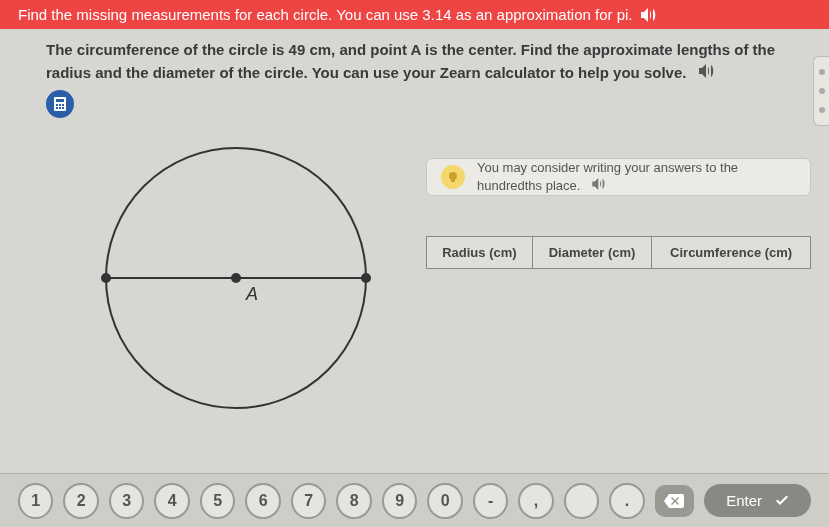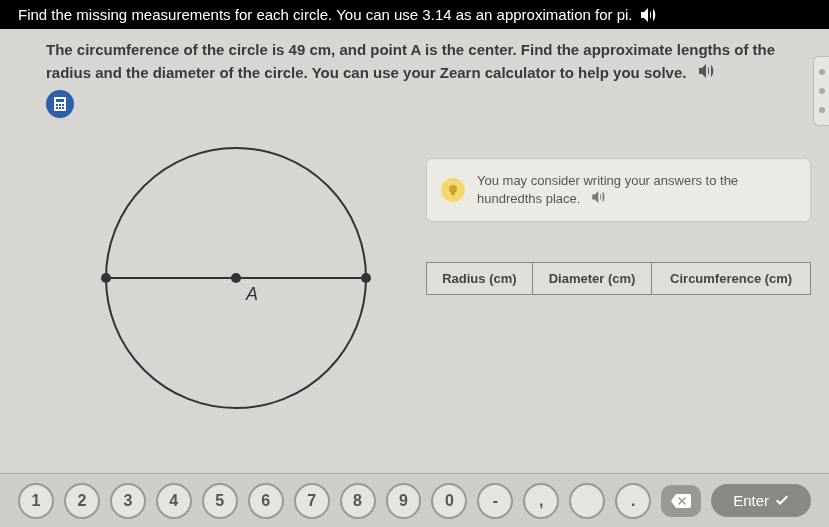--- a/index.html
+++ b/index.html
@@ -5,21 +5,21 @@
   * { box-sizing: border-box; margin: 0; padding: 0; }
   body {
     font-family: Arial, sans-serif;
     background: #d8d6d3;
     width: 829px;
     height: 527px;
     overflow: hidden;
     position: relative;
   }
   .header-bar {
-    background: #000000;
+    background: #ef4444;
     color: #fff;
     padding: 6px 18px;
     font-size: 15px;
     display: flex;
     align-items: center;
   }
   .audio-icon {
     margin-left: 8px;
     display: inline-flex;
   }
@@ -59,21 +59,21 @@
     left: 30px;
   }
   .right-area {
     flex: 1;
     padding-top: 30px;
   }
   .hint-box {
     background: #eceae5;
     border: 1px solid #c8c6c0;
     border-radius: 6px;
-    padding: 13px 14px;
+    padding: 0 14px;
     display: flex;
     align-items: center;
     gap: 12px;
     margin-bottom: 40px;
     font-size: 13px;
     color: #555;
     line-height: 1.4;
   }
   .hint-bulb {
     width: 24px;
@@ -165,21 +165,21 @@
   }
   .enter-btn {
     margin-left: auto;
     background: #8a8883;
     color: #fff;
     border-radius: 18px;
     padding: 8px 22px;
     font-size: 15px;
     display: flex;
     align-items: center;
-    gap: 6px;
+    gap: 13px;
     cursor: pointer;
   }
   .side-tab {
     position: absolute;
     right: 0;
     top: 56px;
     width: 16px;
     height: 70px;
     background: #e8e6e1;
     border: 1px solid #bbb;

